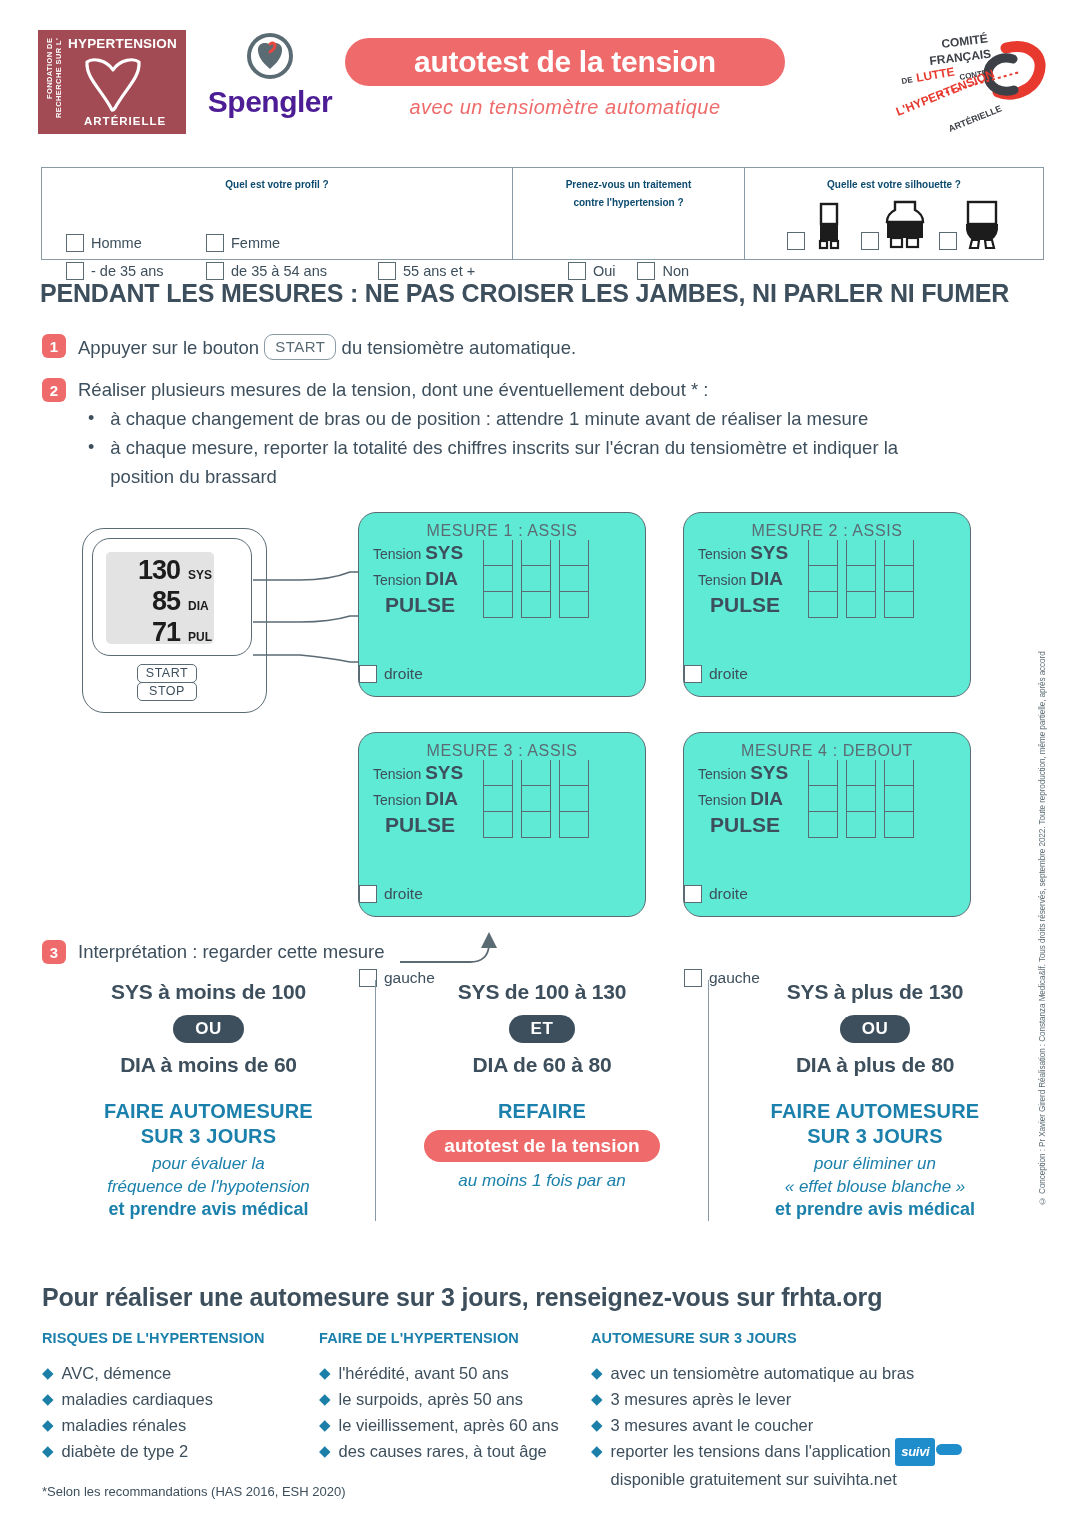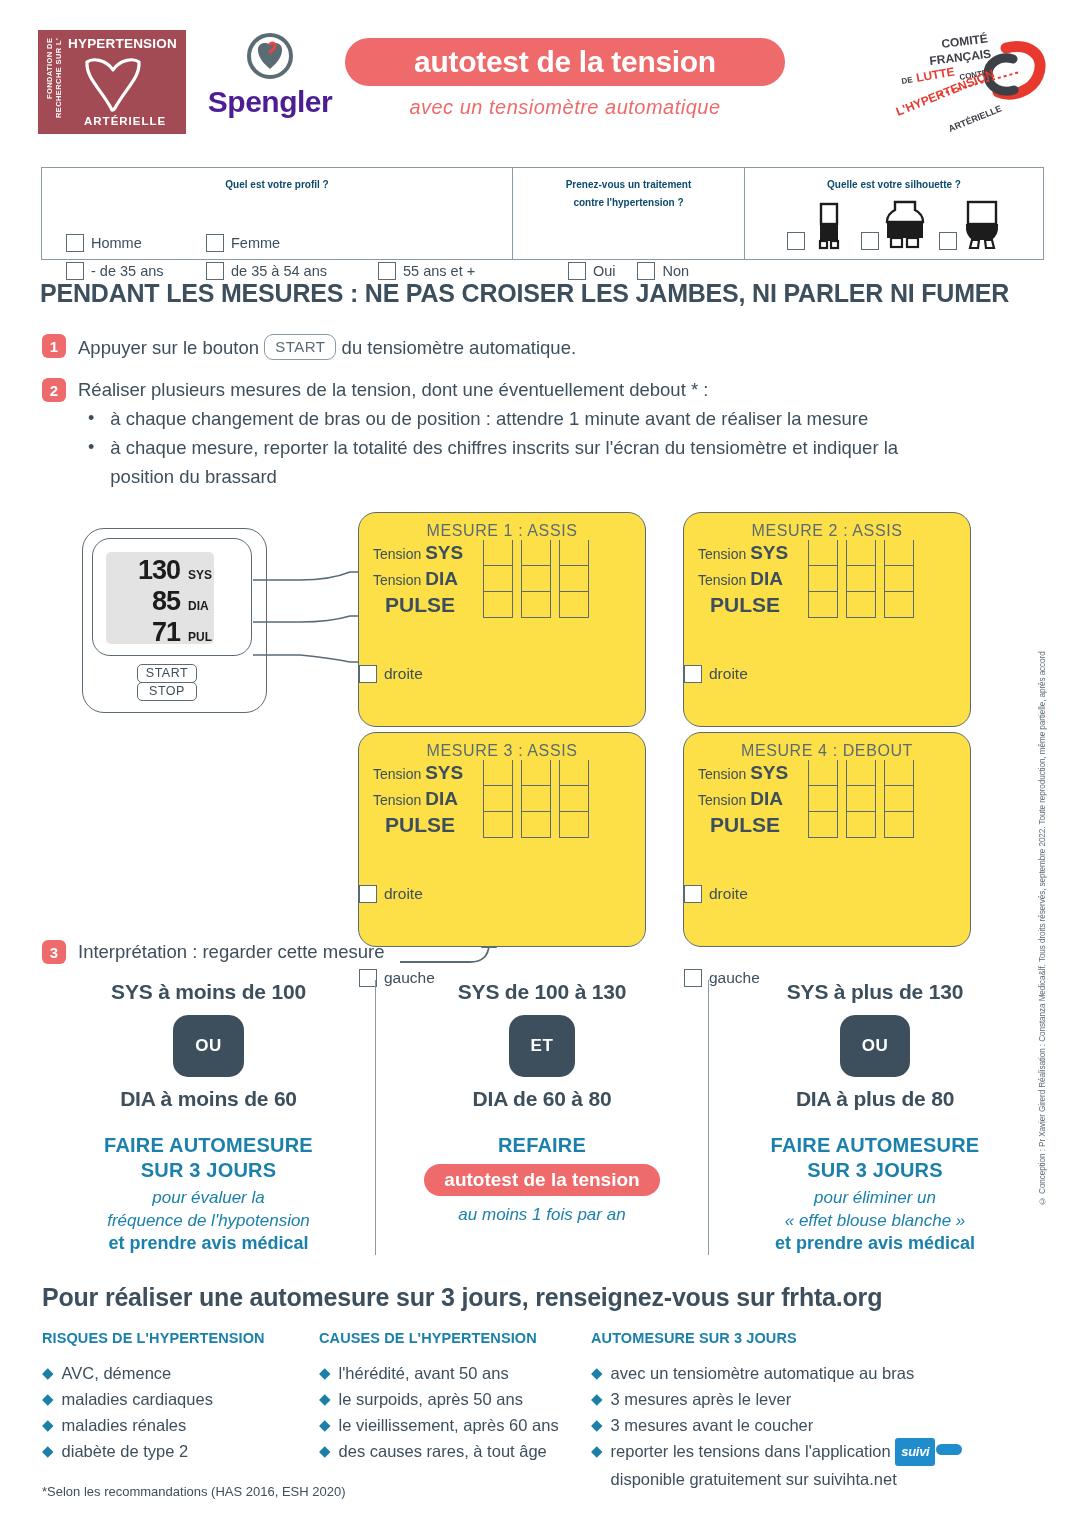--- a/index.html
+++ b/index.html
@@ -137,22 +137,22 @@
   .dev-btns { position: absolute; left: 55px; top: 136px; }
   .dev-btn {
     border: 1.4px solid #5b6b74; border-radius: 5px;
     width: 60px; text-align: center; font-size: 12.5px; color: #3d4f5c;
     letter-spacing: .5px; line-height: 17px;
   }
   .dev-btn + .dev-btn { margin-top: -1.4px; }
 
   
   .mcard {
-    position: absolute; width: 288px; height: 215px;
-    border: 1.5px solid #5b6b74; border-radius: 18px; background: #fde047;
+    position: absolute; width: 288px; height: 185px;
+    border: 1.5px solid #5b6b74; border-radius: 18px; background: #5eead4;
   }
   .m1 { left: 358px; top: 512px; }
   .m2 { left: 683px; top: 512px; }
   .m3 { left: 358px; top: 732px; }
   .m4 { left: 683px; top: 732px; }
   .mcard-title {
     text-align: center; font-size: 16px; color: #5b6b74;
     letter-spacing: .6px; margin-top: 9px;
   }
   .mrow { display: flex; align-items: center; padding-left: 14px; }
@@ -178,21 +178,21 @@
   .interp {
     position: absolute; left: 42px; top: 980px; width: 1000px;
     display: flex;
   }
   .icol { width: 333px; text-align: center; position: relative; padding: 0 8px; }
   .icol.mid, .icol.right { border-left: 1.5px solid #8a9aa5; }
   .i-sys { font-size: 21px; font-weight: bold; color: #3d4f5c; letter-spacing: -0.2px; }
   .i-pill {
     display: inline-block; margin: 11px 0 10px;
     background: #3d4f5c; color: #fff; border-radius: 15px;
-    padding: 21px 22px; font-size: 17px; font-weight: bold; letter-spacing: .6px;
+    padding: 4px 22px; font-size: 17px; font-weight: bold; letter-spacing: .6px;
   }
   .i-dia { font-size: 21px; font-weight: bold; color: #3d4f5c; letter-spacing: -0.2px; }
   .i-action {
     margin-top: 22px; font-size: 20px; font-weight: bold;
     color: #1b80ab; line-height: 25px; letter-spacing: .2px;
   }
   .i-badge {
     display: inline-block; margin: 6px 0 4px;
     background: #ef6a6a; color: #fff; border-radius: 17px;
     padding: 5px 20px; font-size: 19px; font-weight: bold;
@@ -658,21 +658,21 @@
           <span class="fdot">◆</span>
           <span>maladies rénales</span>
         </div>
       <div class="fli">
           <span class="fdot">◆</span>
           <span>diabète de type 2</span>
         </div>
     </div>
 
     <div class="fcol2">
-      <div class="fcol-head">CAUSES DE L'HYPERTENSION</div>
+      <div class="fcol-head">FAIRE DE L'HYPERTENSION</div>
       <div class="fli">
           <span class="fdot">◆</span>
           <span>l'hérédité, avant 50 ans</span>
         </div>
       <div class="fli">
           <span class="fdot">◆</span>
           <span>le surpoids, après 50 ans</span>
         </div>
       <div class="fli">
           <span class="fdot">◆</span>

